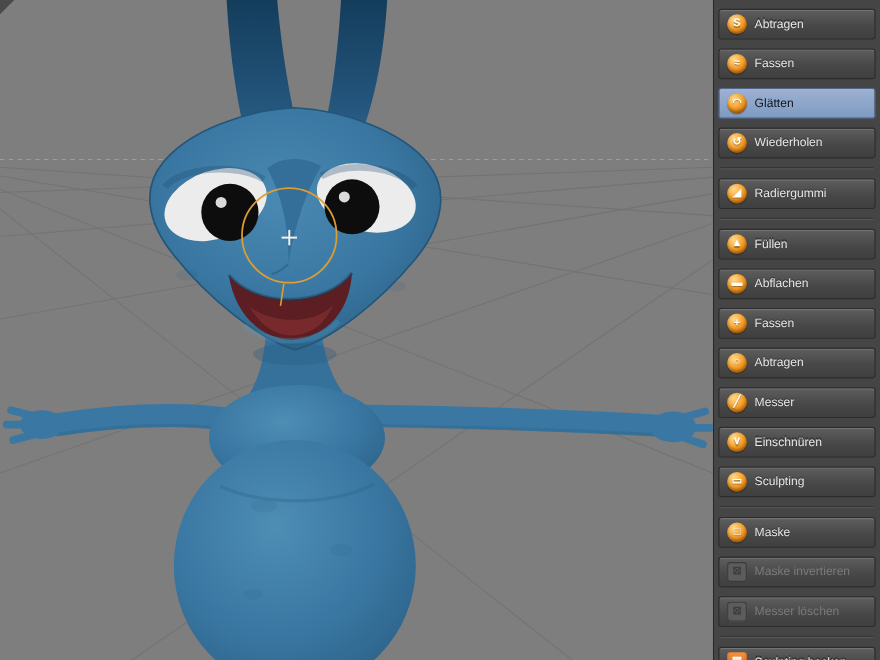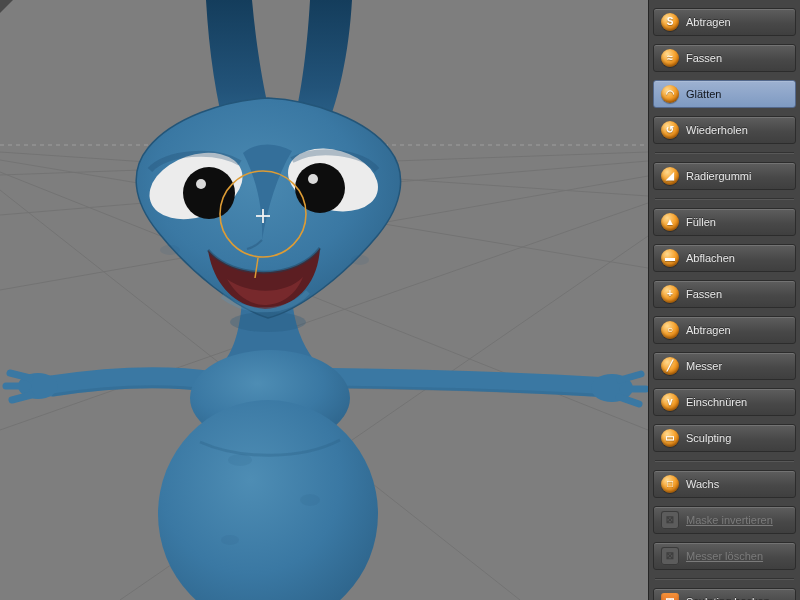--- a/index.html
+++ b/index.html
@@ -14,21 +14,21 @@
   
   .sidebar { width:152px; height:600px; background:#454545; border-left:1px solid #252525;
              padding:8px 4px 0 4px; display:flex; flex-direction:column; gap:8px; overflow:hidden; }
   .tool { height:28px; min-height:28px; display:flex; align-items:center; gap:7px; padding-left:7px;
           border-radius:3px; border:1px solid #2c2c2c;
           background:linear-gradient(#5e5e5e, #484848 55%, #3f3f3f);
           box-shadow: inset 0 1px 0 rgba(255,255,255,.14); cursor:pointer; }
   .tool .lbl { font-size:11px; color:#e8e8e8; text-shadow:0 -1px 0 rgba(0,0,0,.45); white-space:nowrap; }
   .tool.selected { background:linear-gradient(#9db1d1, #7e9ac2); border-color:#53688c; }
   .tool.selected .lbl { color:#10151c; text-shadow:none; }
-  .tool.disabled .lbl { color:#7b7b7b; text-shadow:none;text-decoration:underline; }
+  .tool.disabled .lbl { color:#7b7b7b; text-shadow:none; }
 
   .ball { width:18px; height:18px; min-width:18px; border-radius:50%;
           background: radial-gradient(circle at 35% 28%, #ffd98f, #f6a330 45%, #db7d0e 72%, #9a5406);
           box-shadow: inset 0 -2px 3px rgba(0,0,0,.3), 0 1px 1px rgba(0,0,0,.35);
           display:flex; align-items:center; justify-content:center; }
   .ball .g { font-size:10px; line-height:1; color:#fff; font-weight:bold;
              text-shadow:0 1px 1px rgba(0,0,0,.35); }
   .tool.disabled .ball { background:#5c5c5c; border-radius:3px;
                          box-shadow:inset 0 0 0 1px #3a3a3a; }
   .tool.disabled .ball .g { color:#3e3e3e; text-shadow:none; }
@@ -232,21 +232,21 @@
         </span>
       <span class="lbl">Sculpting</span>
     </div>
 
     <div class="separator"></div>
 
     <div class="tool">
       <span class="ball">
           <span class="g">□</span>
         </span>
-      <span class="lbl">Wachs</span>
+      <span class="lbl">Maske</span>
     </div>
     <div class="tool disabled">
       <span class="ball">
           <span class="g">⊠</span>
         </span>
       <span class="lbl">Maske invertieren</span>
     </div>
     <div class="tool disabled">
       <span class="ball">
           <span class="g">⊠</span>

